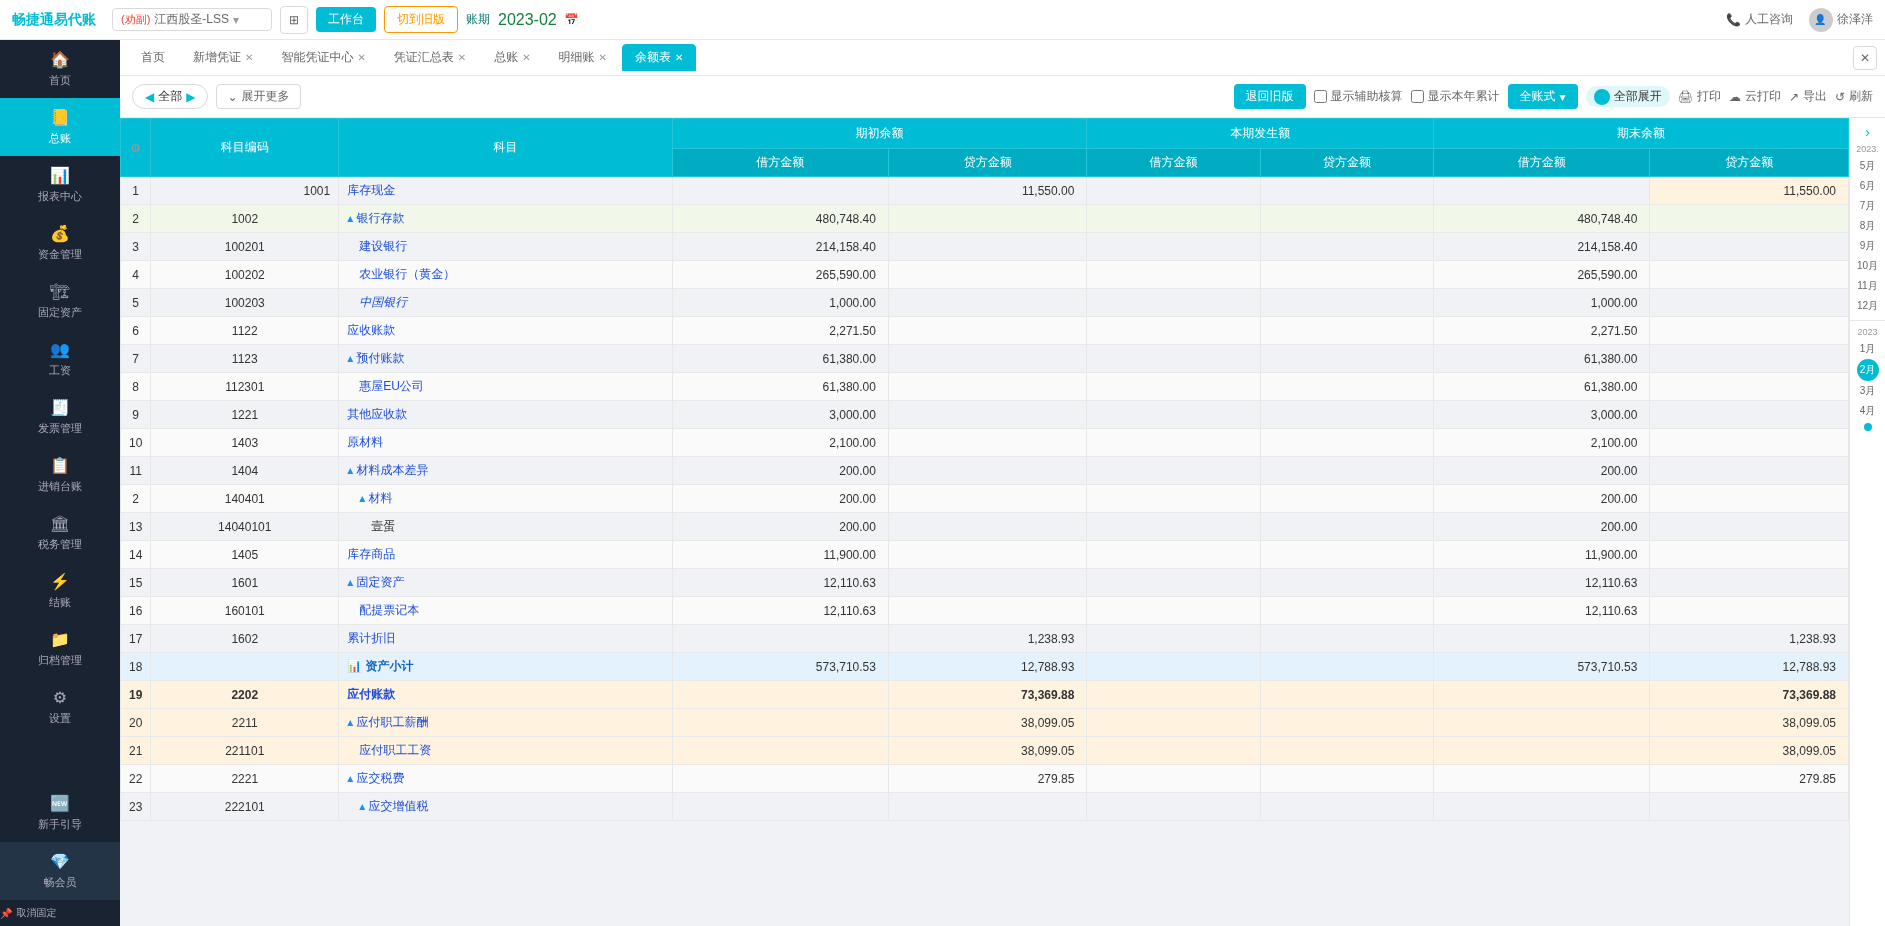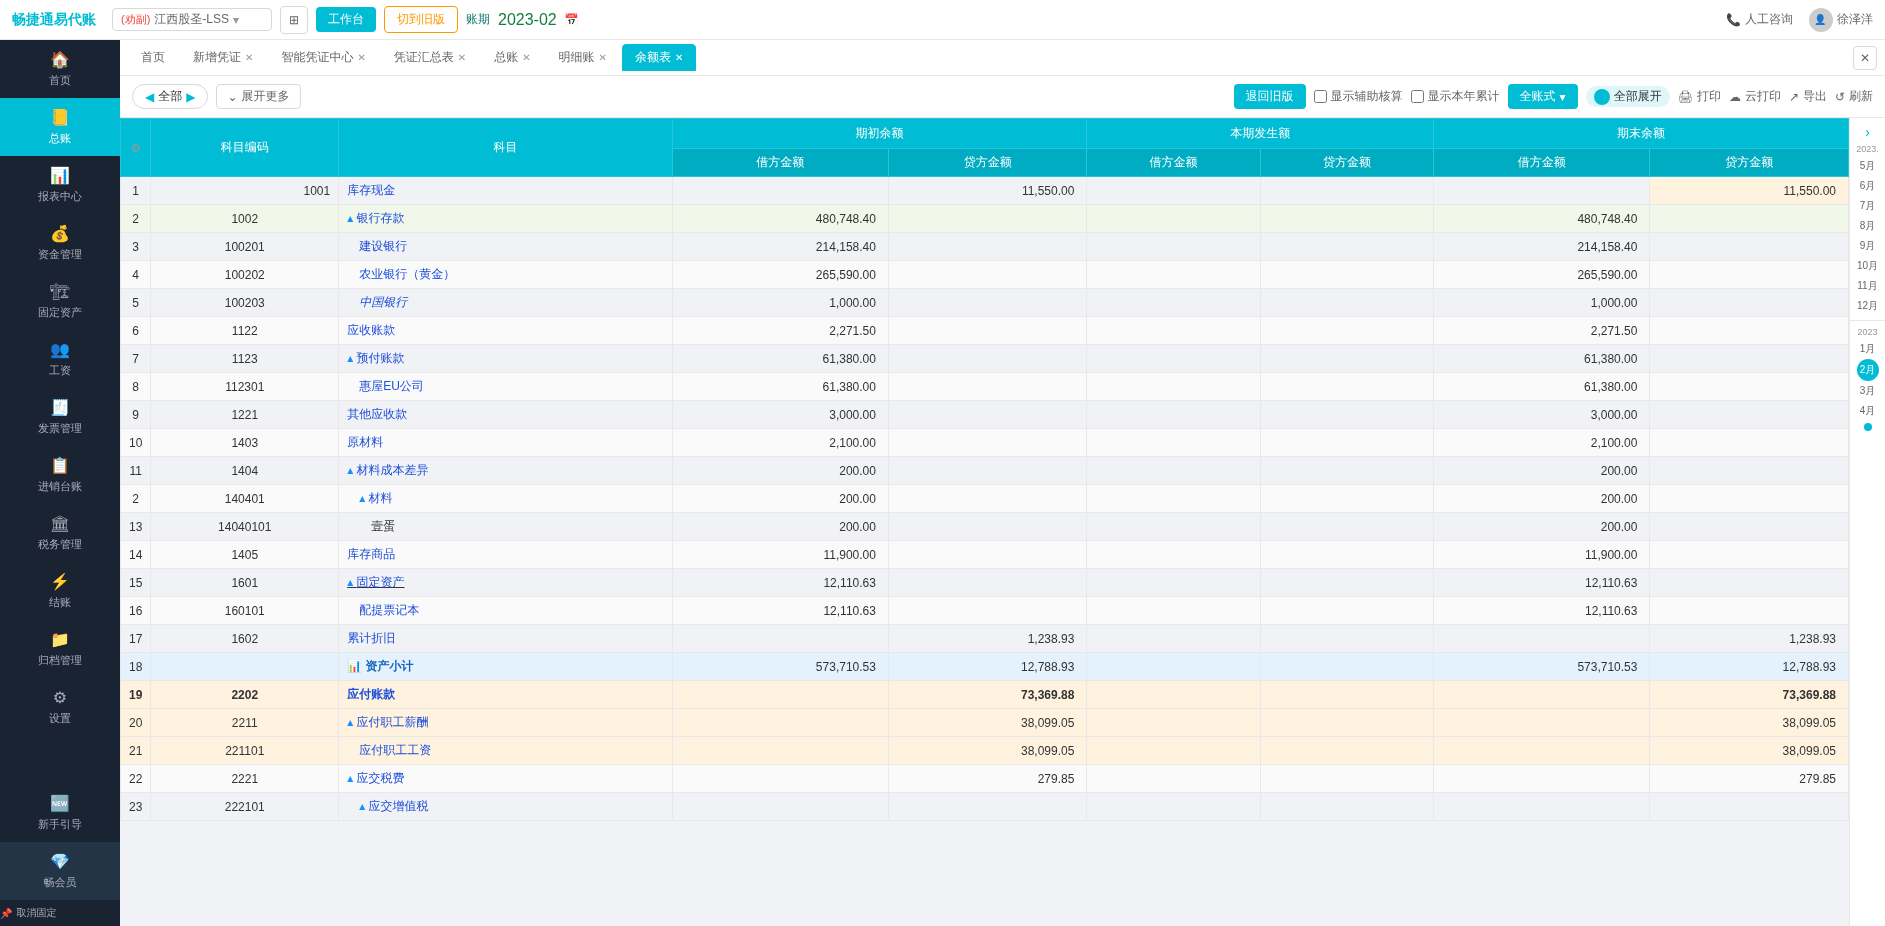--- a/index.html
+++ b/index.html
@@ -426,21 +426,21 @@
                 <td style="text-align: right; padding-right: 12px;">11,900.00</td>
                 <td style="text-align: right; padding-right: 12px;"></td>
                 <td style="text-align: right; padding-right: 12px;"></td>
                 <td style="text-align: right; padding-right: 12px;"></td>
                 <td style="text-align: right; padding-right: 12px;">11,900.00</td>
                 <td style="text-align: right; padding-right: 12px;"></td>
               </tr>
               <tr>
                 <td style="text-align: center;">15</td>
                 <td style="text-align: center;">1601</td>
-                <td style="text-align: left; text-decoration: underline;"><span style="color:#1890ff;cursor:pointer;">▴ </span><a class="link-text">固定资产</a></td>
+                <td style="text-align: left;"><span style="color:#1890ff;cursor:pointer;">▴ </span><a class="link-text">固定资产</a></td>
                 <td style="text-align: right; padding-right: 12px;">12,110.63</td>
                 <td style="text-align: right; padding-right: 12px;"></td>
                 <td style="text-align: right; padding-right: 12px;"></td>
                 <td style="text-align: right; padding-right: 12px;"></td>
                 <td style="text-align: right; padding-right: 12px;">12,110.63</td>
                 <td style="text-align: right; padding-right: 12px;"></td>
               </tr>
               <tr>
                 <td style="text-align: center;">16</td>
                 <td style="text-align: center;">160101</td>

